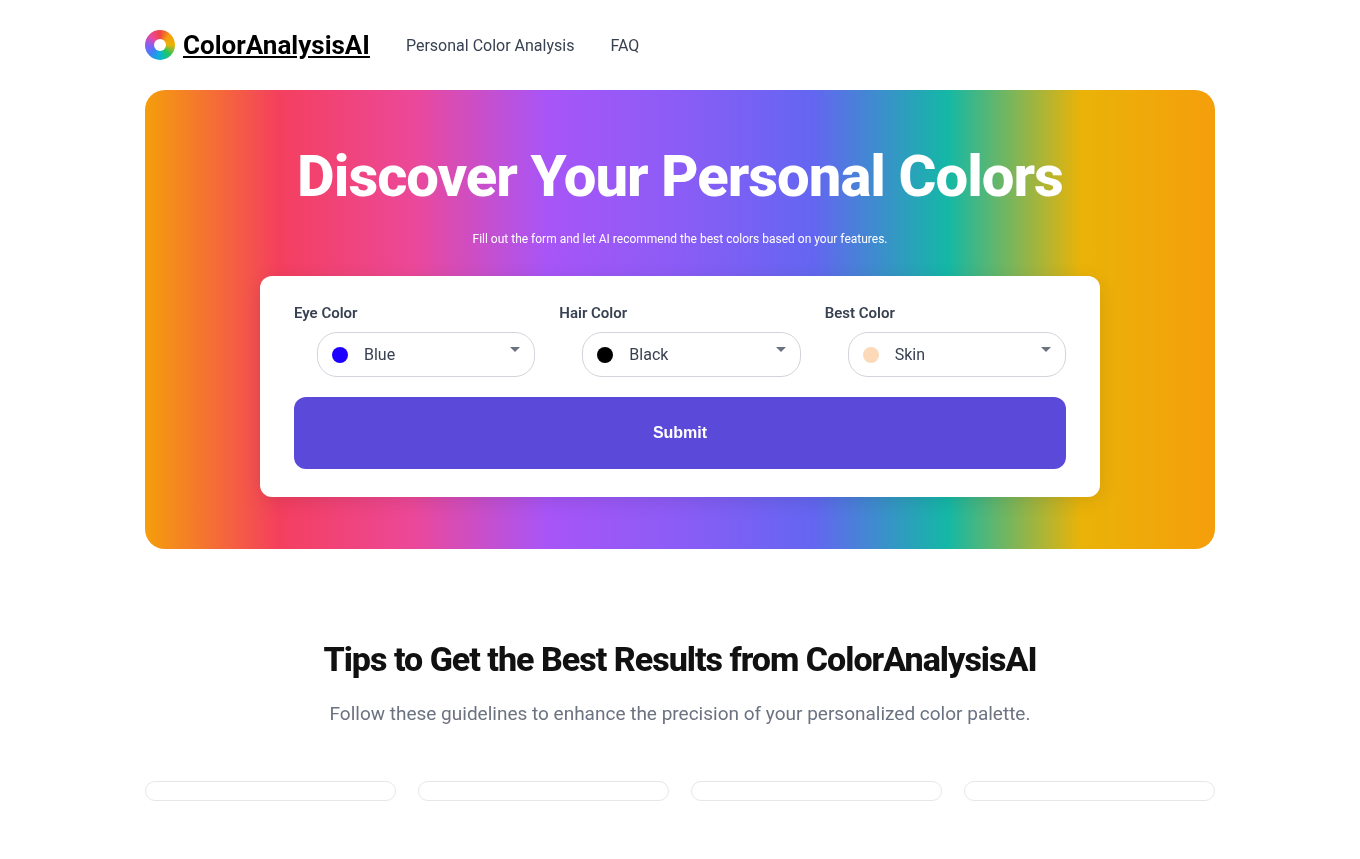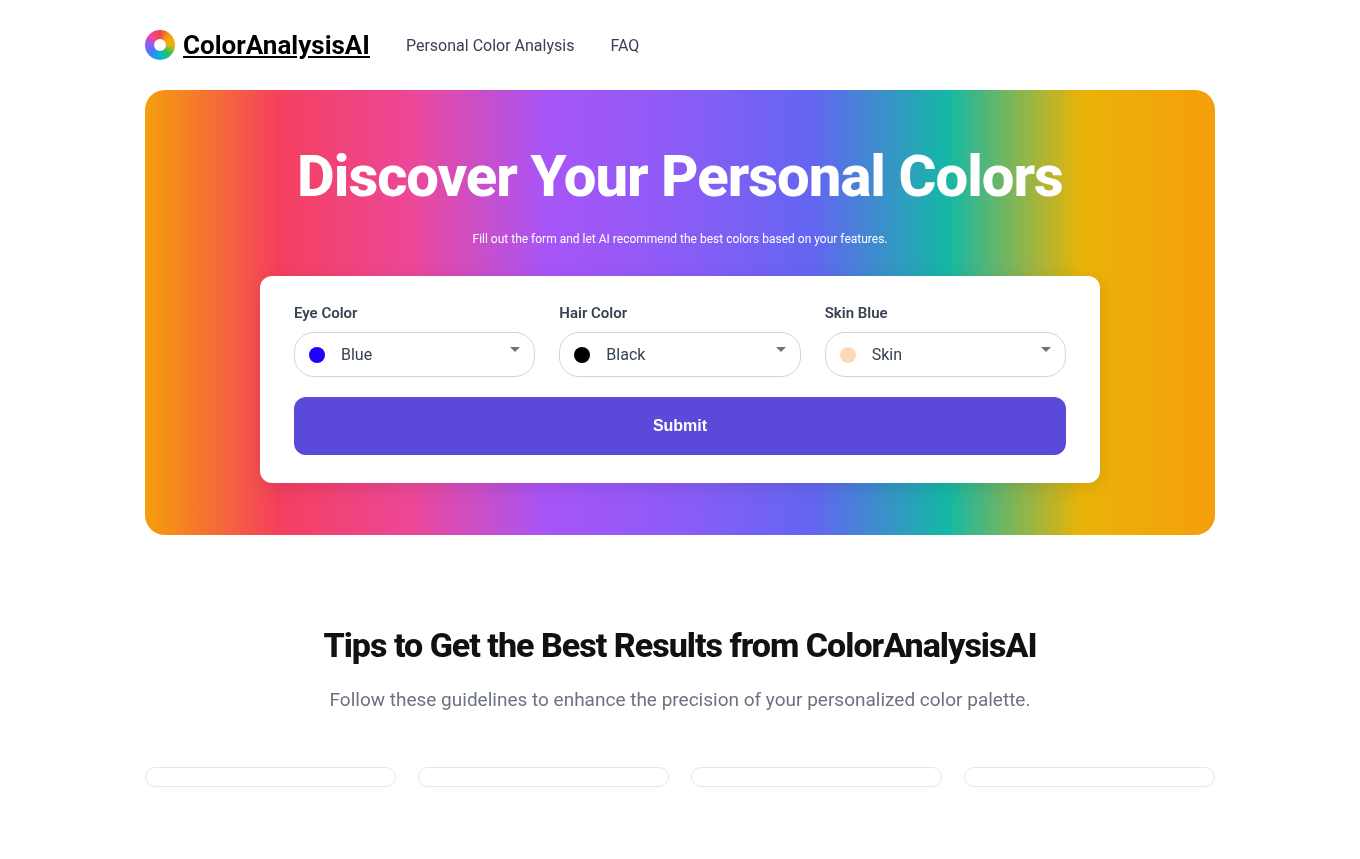--- a/index.html
+++ b/index.html
@@ -103,20 +103,21 @@
     .select {
       border: 1px solid #d1d5db;
       border-radius: 20px;
       padding: 12px 14px;
       display: flex;
       align-items: center;
       gap: 16px;
       position: relative;
       cursor: pointer;
       background: #fff;
+      margin-left: 23px;
     }
     .select::after {
       content: '';
       position: absolute;
       right: 14px;
       top: 14px;
       width: 0;
       height: 0;
       border-left: 5px solid transparent;
       border-right: 5px solid transparent;
@@ -134,21 +135,21 @@
     .select-value {
       font-size: 16px;
       color: #374151;
     }
     .submit-btn {
       width: 100%;
       background: #5b4ad9;
       color: #fff;
       border: none;
       border-radius: 12px;
-      padding: 20px;
+      padding: 27px;
       font-size: 16px;
       font-weight: 600;
       cursor: pointer;
     }
     .tips-section {
       text-align: center;
       padding: 0 0 40px;
     }
     .tips-title {
       font-size: 34px;
@@ -205,21 +206,21 @@
           </div>
         </div>
         <div class="field">
           <label class="field-label">Hair Color</label>
           <div class="select">
             <span class="swatch swatch-black"></span>
             <span class="select-value">Black</span>
           </div>
         </div>
         <div class="field">
-          <label class="field-label">Skin Blue</label>
+          <label class="field-label">Best Color</label>
           <div class="select">
             <span class="swatch swatch-fair"></span>
             <span class="select-value">Skin</span>
           </div>
         </div>
       </div>
       <button class="submit-btn">Submit</button>
     </div>
   </section>
 

